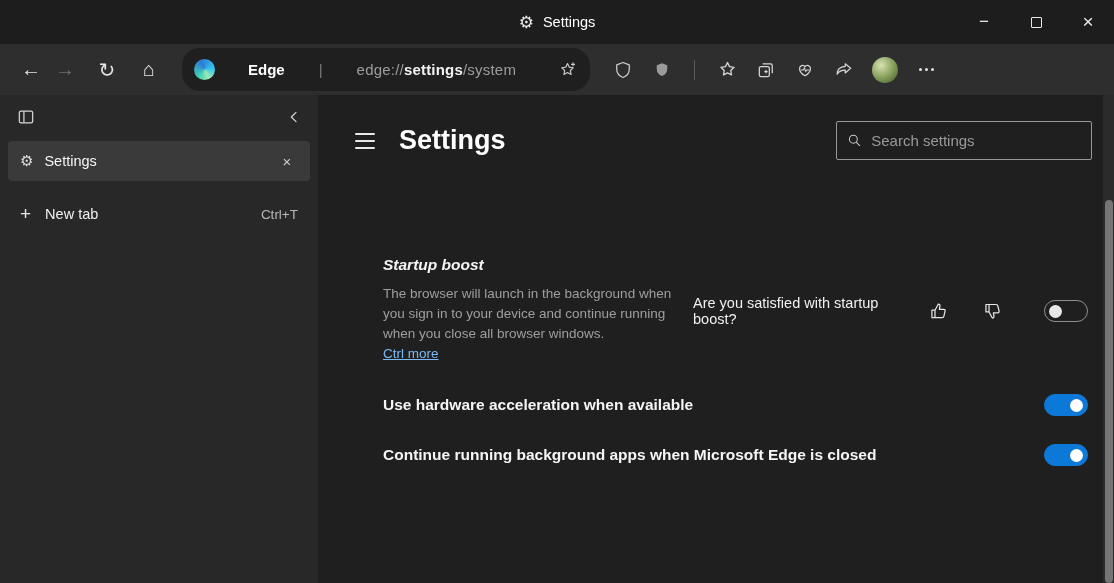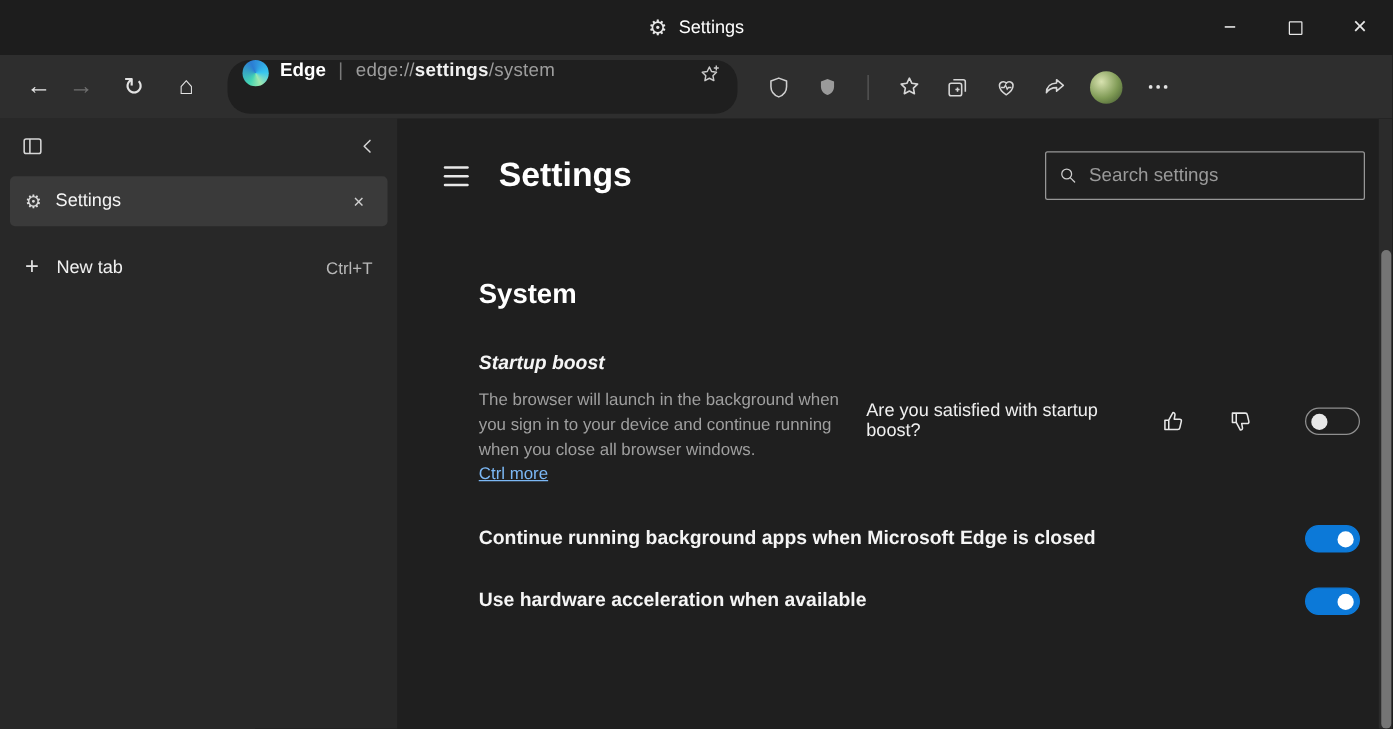--- a/index.html
+++ b/index.html
@@ -19,21 +19,21 @@
   .wc-btn { width:52px; height:44px; display:flex; align-items:center; justify-content:center;
     color:#e8e8e8; font-size:17px; cursor:default; }
   .maxbox { width:11px; height:11px; border:1.2px solid #e8e8e8; display:inline-block; border-radius:1px; }
   
   .toolbar { position:absolute; top:44px; left:0; right:0; height:51px; background:#2e2e2e;
     display:flex; align-items:center; padding:0 14px; }
   .nav-btn { width:34px; height:34px; display:flex; align-items:center; justify-content:center;
     font-size:20px; color:#e4e4e4; border-radius:4px; }
   .nav-btn.disabled { color:#6f6f6f; }
   .addressbar { width:408px; height:43px; margin-left:16px; background:#1f1f1f; border-radius:18px;
-    display:flex; align-items:flex-start; padding:0 12px 0 12px; }
+    display:flex; align-items:center; padding:0 12px 0 12px;gap:24px; }
   .edge-logo { width:21px; height:21px; border-radius:50%; flex:none;
     background:conic-gradient(from 210deg, #45d5b2, #2b7cd3 35%, #36c5f0 65%, #9fe8b0 85%, #45d5b2); }
   .ab-brand { font-size:15px; font-weight:bold; color:#ffffff; margin-left:9px; }
   .ab-div { color:#7a7a7a; margin:0 10px; font-size:15px; }
   .ab-url { font-size:15px; color:#9d9d9d; letter-spacing:.2px; }
   .ab-url .host { color:#f2f2f2; font-weight:bold; }
   .ab-star { margin-left:auto; }
   .tool-icons { display:flex; align-items:center; margin-left:22px; gap:17px; }
   .t-icon { width:22px; height:22px; display:flex; align-items:center; justify-content:center; }
   .v-div { width:1px; height:20px; background:#5a5a5a; margin:0 4px; }
@@ -226,21 +226,20 @@
     <div class="searchbox">
       <svg width="17" height="17" viewBox="0 0 24 24">
           <circle cx="10" cy="10" r="6.2" fill="none" stroke="#cdcdcd" stroke-width="1.6"></circle>
           <path d="M14.8 14.8L20 20" stroke="#cdcdcd" stroke-width="1.6" stroke-linecap="round"></path>
         </svg>
       <input type="text" value="" placeholder="Search settings" style="">
     </div>
   </div>
 
   <div class="content">
-    <div class="section-title">System</div>
 
     <div class="startup-row">
       <div class="startup-left">
         <div class="row-title">Startup boost</div>
         <div class="row-desc">The browser will launch in the background when you sign in to your device and continue running when you close all browser windows.</div>
         <a class="learn-more" href="#">Ctrl more</a>
       </div>
       <div class="feedback">
         <span class="question">Are you satisfied with startup boost?</span>
         <span class="thumb-btn">
@@ -256,32 +255,32 @@
             </svg>
         </span>
         <span class="toggle">
             <span class="knob"></span>
           </span>
       </div>
     </div>
 
     <div class="rows">
       <div class="setting-row">
+        <span class="label">Use hardware acceleration when available</span>
+        <span class="toggle on">
+            <span class="knob"></span>
+          </span>
+      </div>
+
+      <div class="setting-row">
         <span class="label">Continue running background apps when Microsoft Edge is closed</span>
         <span class="toggle on">
             <span class="knob"></span>
           </span>
       </div>
 
-      <div class="setting-row">
-        <span class="label">Use hardware acceleration when available</span>
-        <span class="toggle on">
-            <span class="knob"></span>
-          </span>
-      </div>
-
     </div>
   </div>
 
   <div class="scrollbar">
     <div class="scroll-thumb"></div>
   </div>
 </div>
 
 </body></html>

